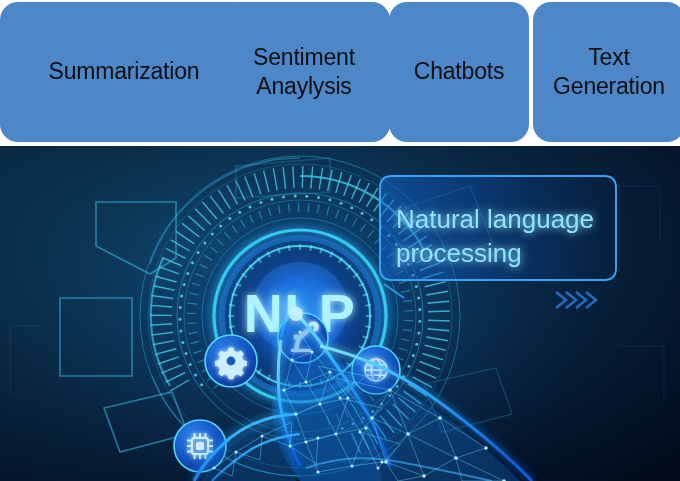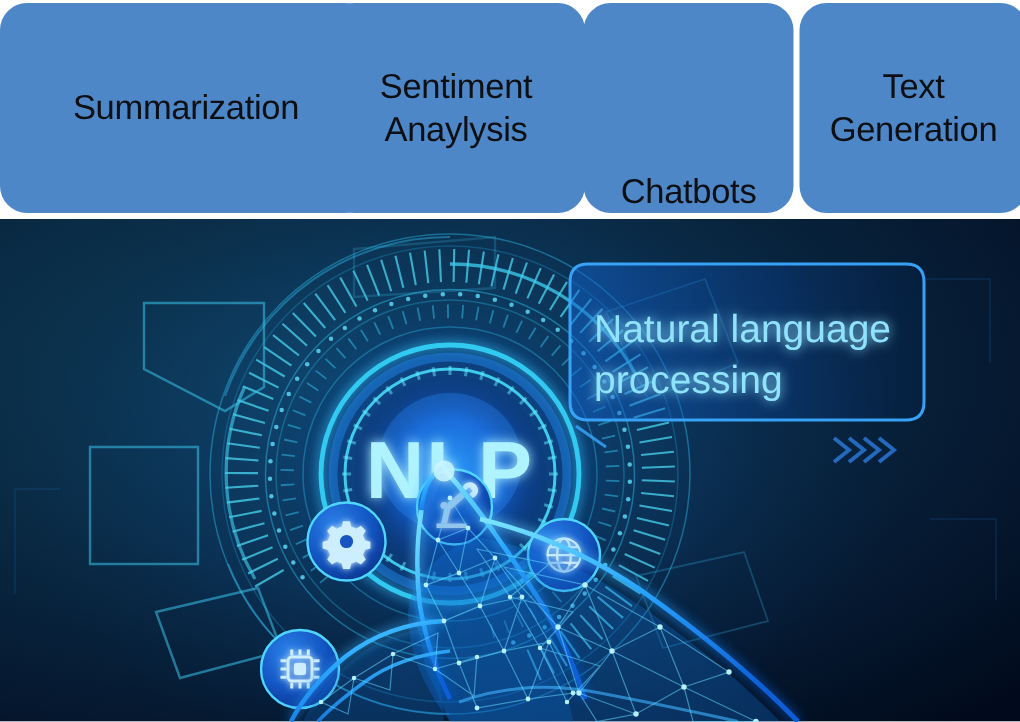--- a/index.html
+++ b/index.html
@@ -50,21 +50,21 @@
     font-size: 23px;
     line-height: 1.28;
     text-align: center;
     font-weight: 400;
     letter-spacing: -0.2px;
     white-space: pre-line;
   }
 
   #cat-0 { left: 0px;   width: 248px; }
   #cat-1 { left: 218px; width: 172px; }
-  #cat-2 { left: 389px; width: 140px; align-items: flex-end; }
+  #cat-2 { left: 389px; width: 140px; }
   #cat-3 { left: 533px; width: 152px; }
 
   
   #hero {
     position: absolute;
     left: 0;
     top: 146px;
     width: 680px;
     height: 335px;
     overflow: hidden;

